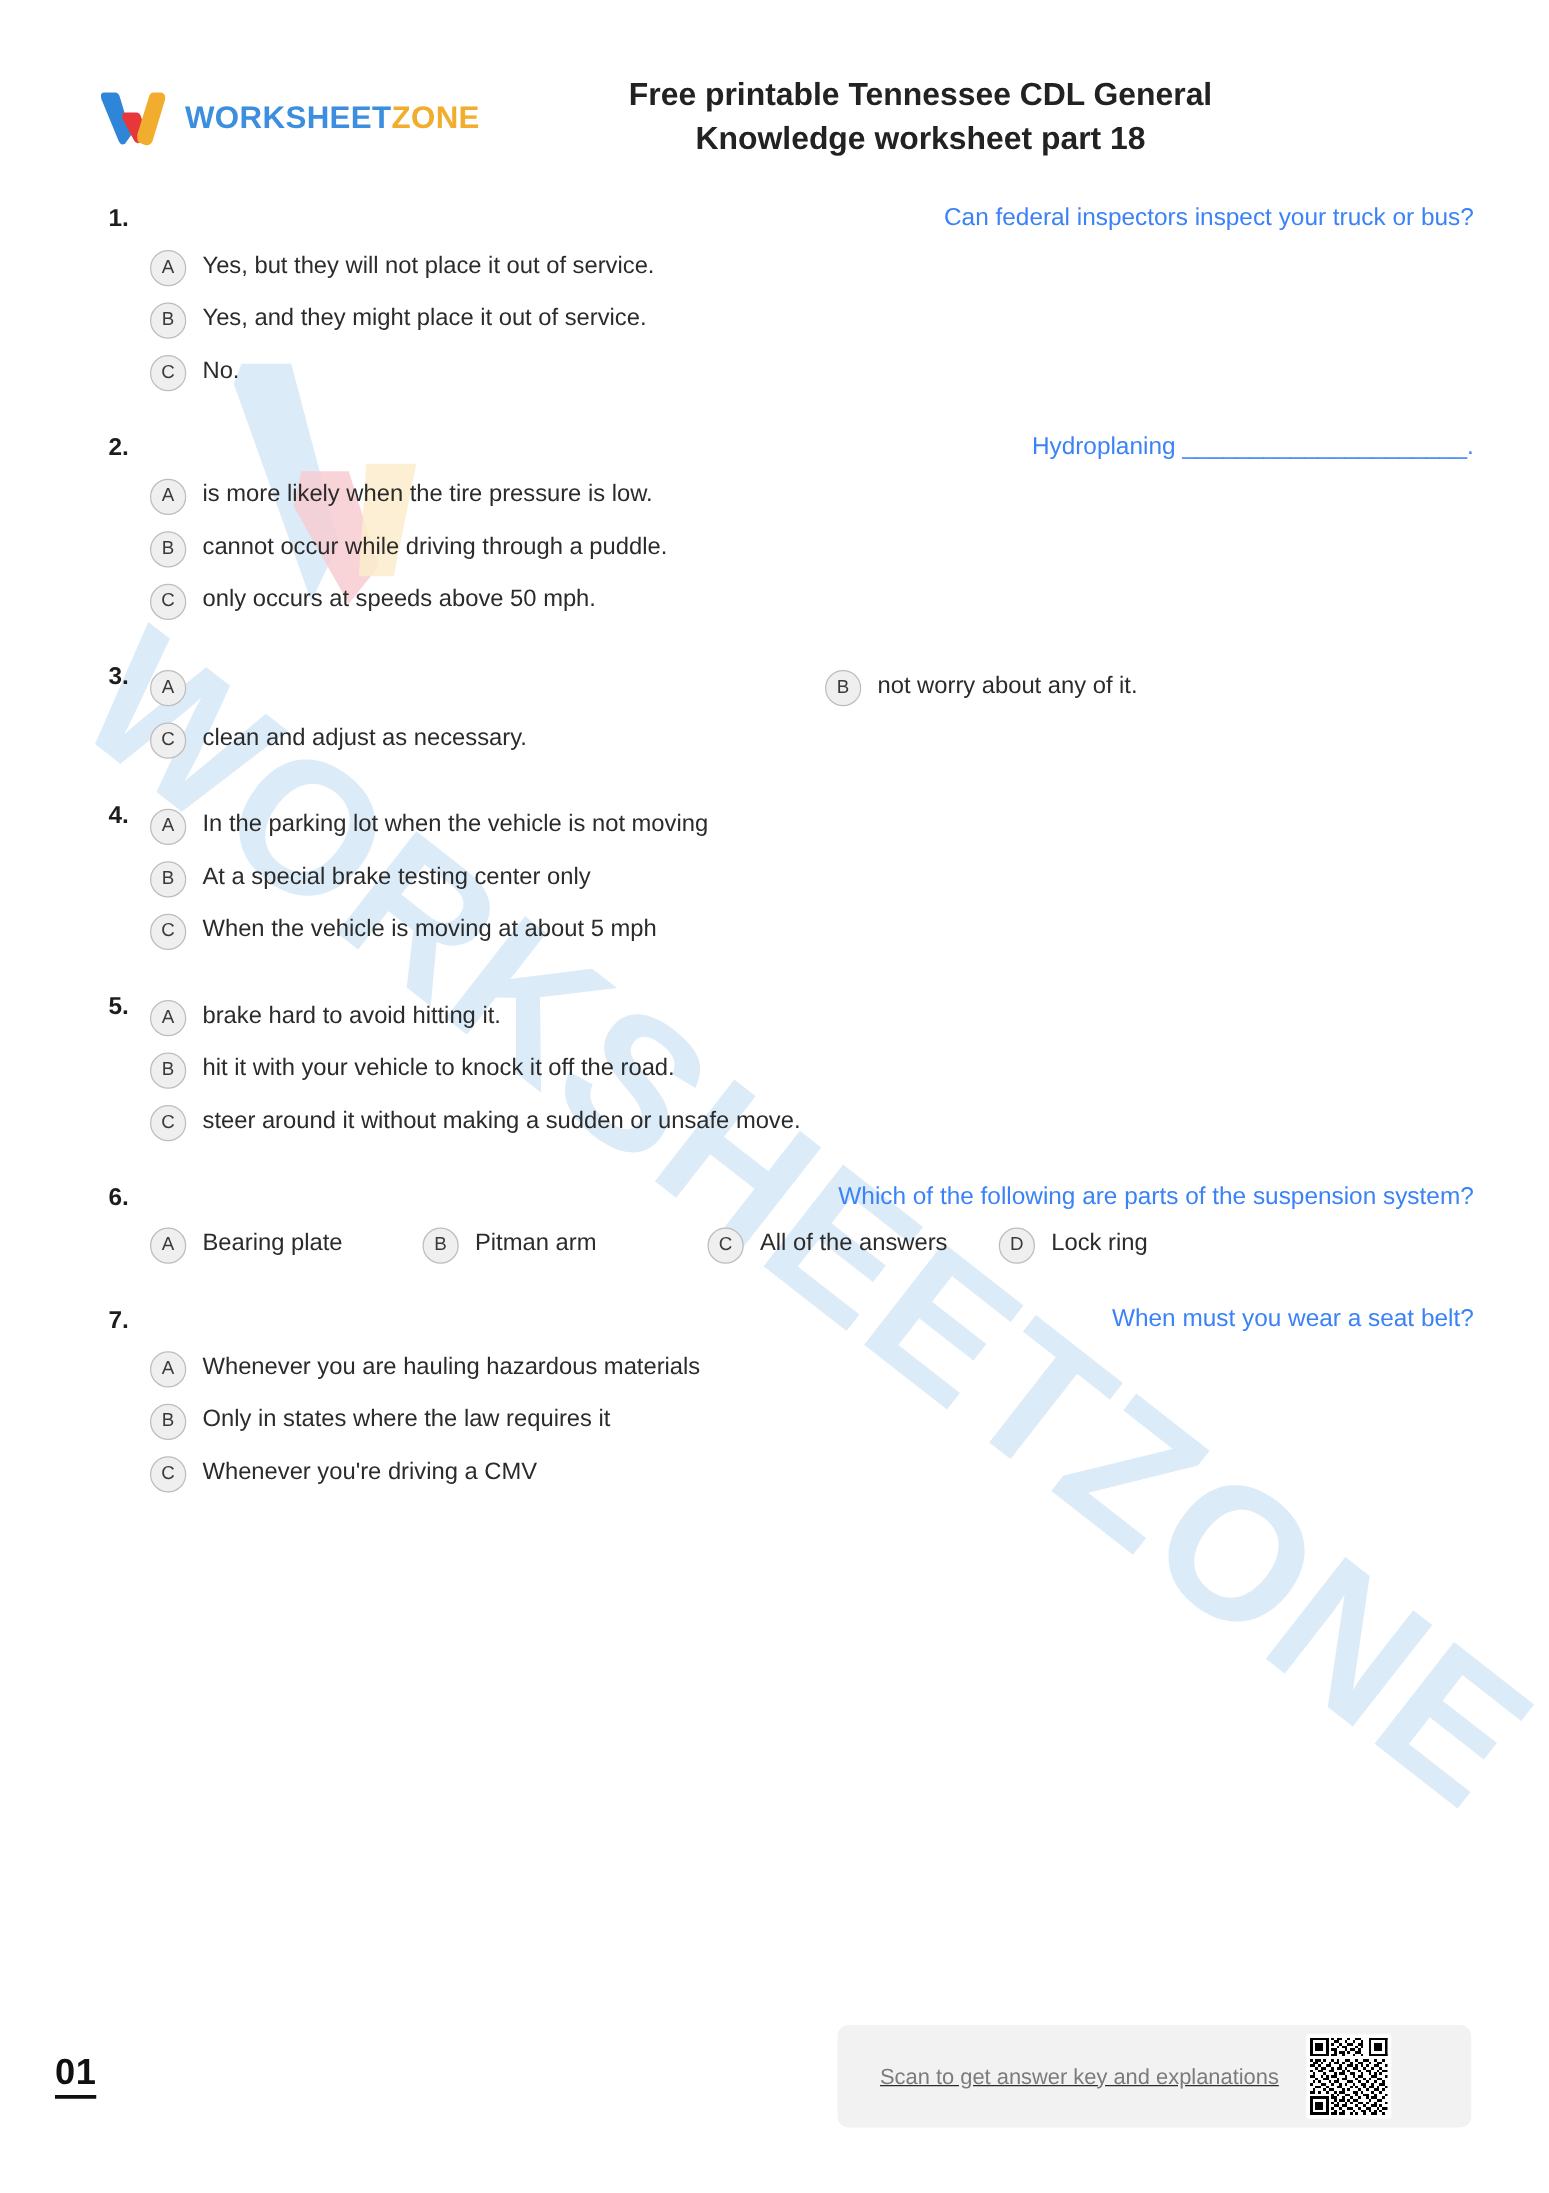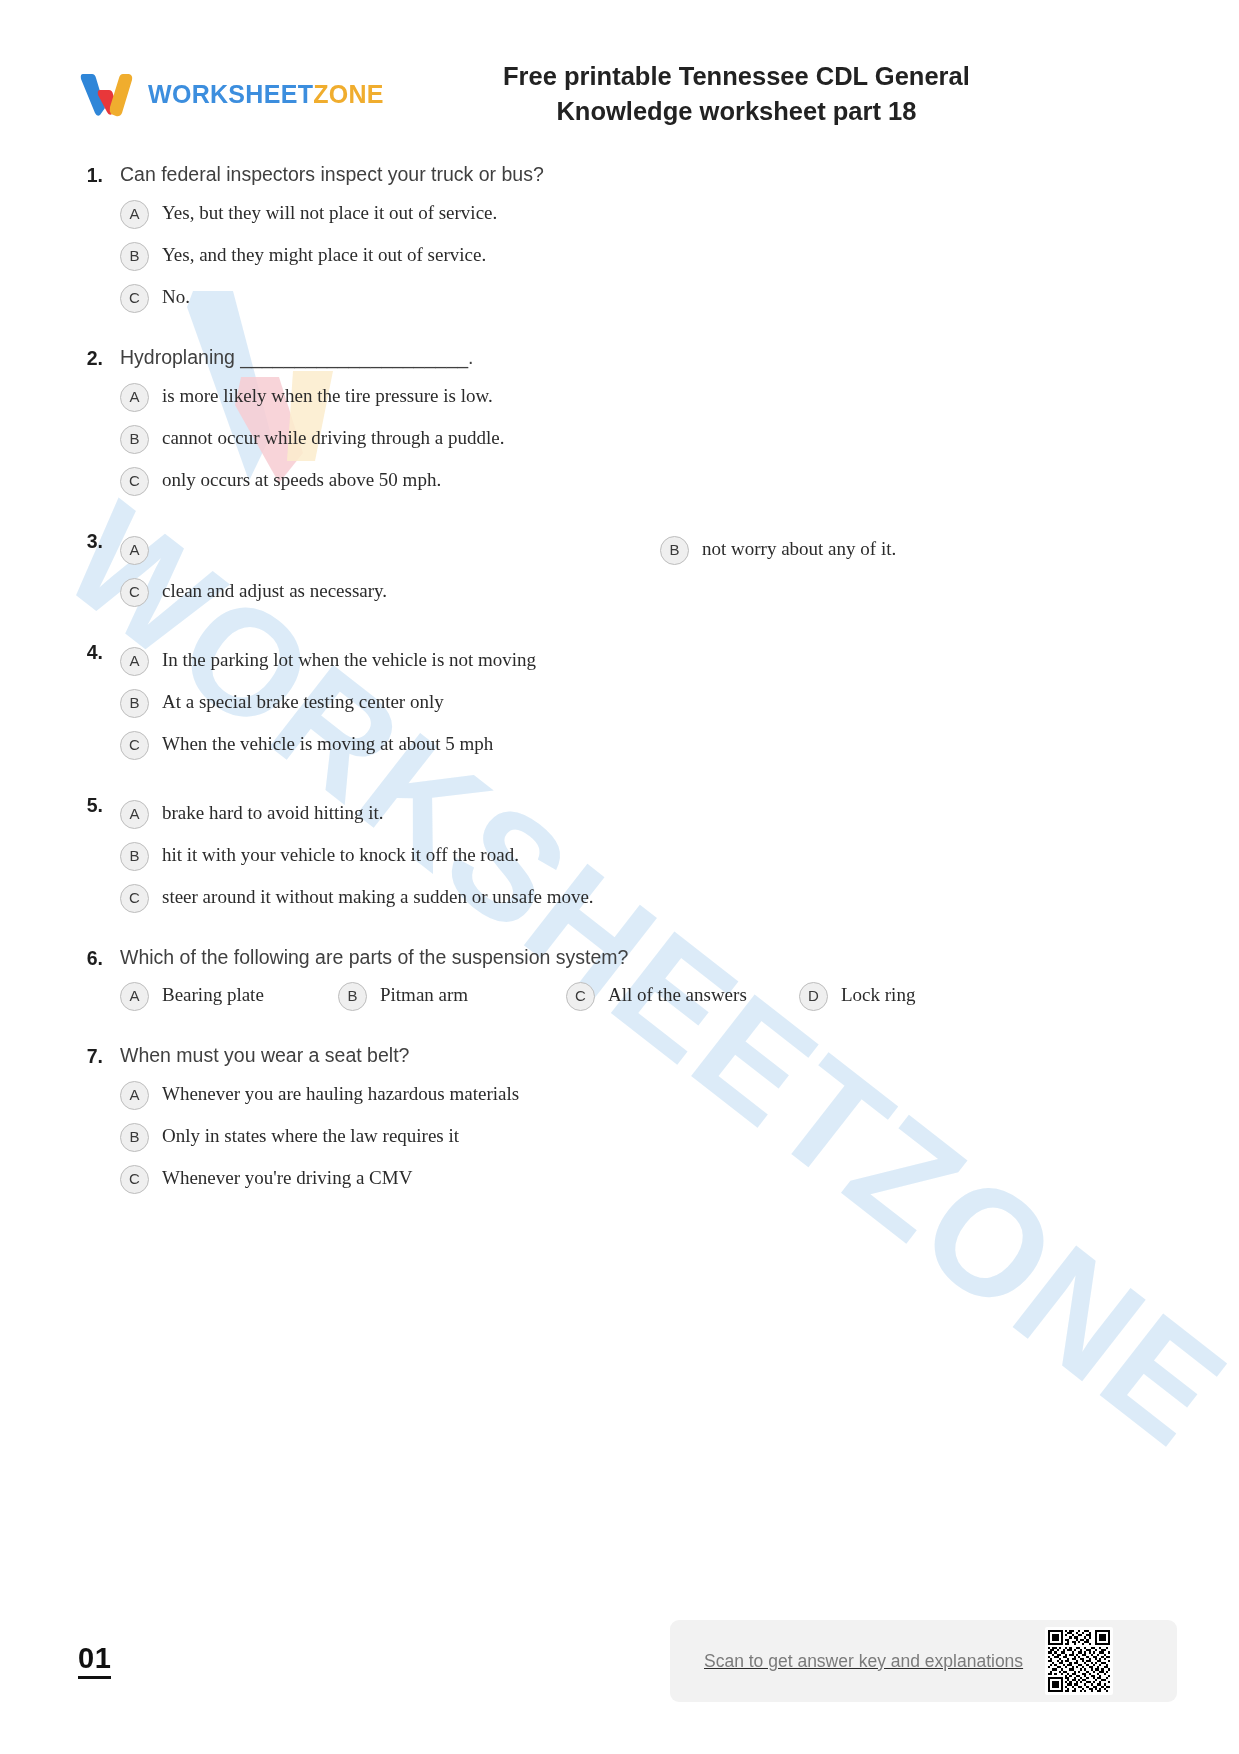--- a/index.html
+++ b/index.html
@@ -122,22 +122,23 @@
     padding-top: 1px;
     box-sizing: border-box;
   }
   .q-body {
     flex: 1 1 auto;
     min-width: 0;
   }
   .q-text {
     font-size: 19.5px;
     line-height: 1.52;
-    color: #404040;
+    color: #3b82f6;
     margin-bottom: 6px;
+    text-align: right;
   }
 
   .options {
     margin-top: 8px;
   }
   .opt-row {
     display: flex;
     align-items: flex-start;
     margin-top: 11px;
   }
@@ -161,38 +162,37 @@
     text-align: center;
     margin-right: 13px;
     margin-top: 2px;
     font-family: "Liberation Sans", sans-serif;
   }
   .opt-text {
     font-size: 19px;
     line-height: 1.55;
     color: #2b2b2b;
     white-space: nowrap;
-    font-family: Liberation Serif, serif;
   }
 
   
   .col-half   { width: 540px; }
   .col-auto   { width: auto; }
   .gap-q6-a   { width: 218px; }
   .gap-q6-b   { width: 228px; }
   .gap-q6-c   { width: 233px; }
 
   
   .footer {
     position: absolute;
     left: 0;
     right: 0;
     bottom: 52px;
     z-index: 3;
-    padding: 0 62px 0 78px;
+    padding: 0 62px 0 44px;
     box-sizing: border-box;
     display: flex;
     align-items: center;
   }
   .page-num {
     font-size: 29px;
     font-weight: 700;
     color: #101010;
     border-bottom: 3px solid #101010;
     line-height: 1.08;

